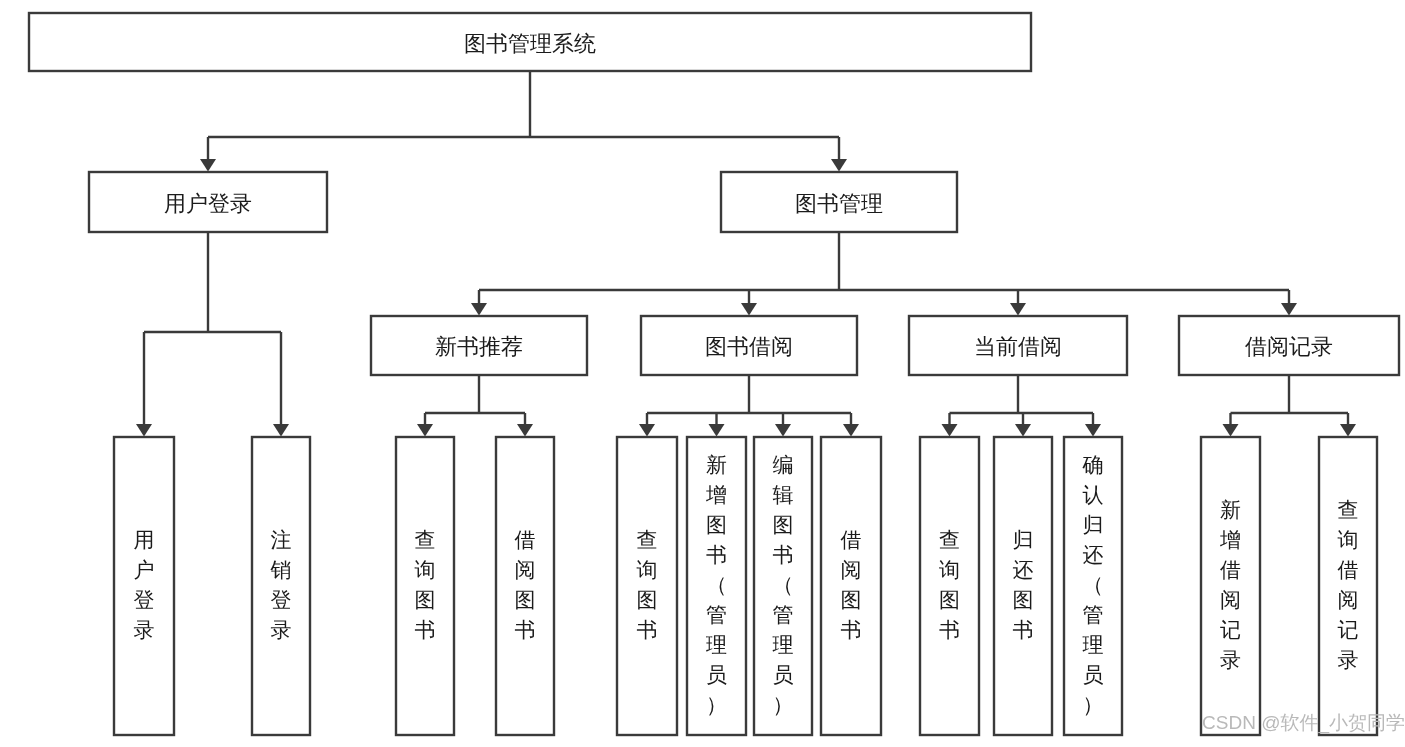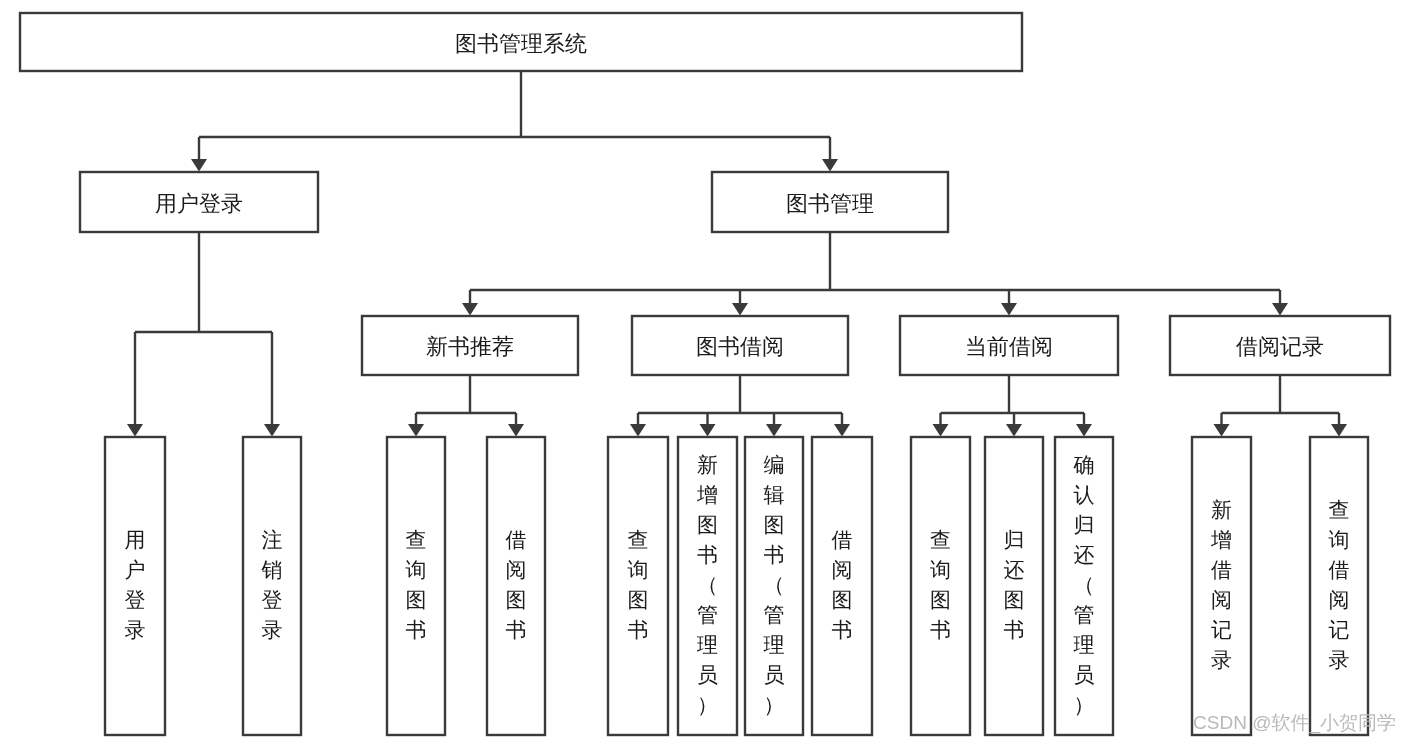--- a/index.html
+++ b/index.html
@@ -9,21 +9,21 @@
   }
   body {
     width: 1405px;
     height: 747px;
     font-family: "Liberation Sans", "DejaVu Sans", sans-serif;
     overflow: hidden;
     position: relative;
   }
   #diagram-root {
     position: absolute;
-    left: 0;
+    left: 9px;
     top: 0;
     width: 1228px;
     height: 747px;
   }
   svg.flow {
     display: block;
     width: 1405px;
     height: 747px;
   }
   .node-box {

